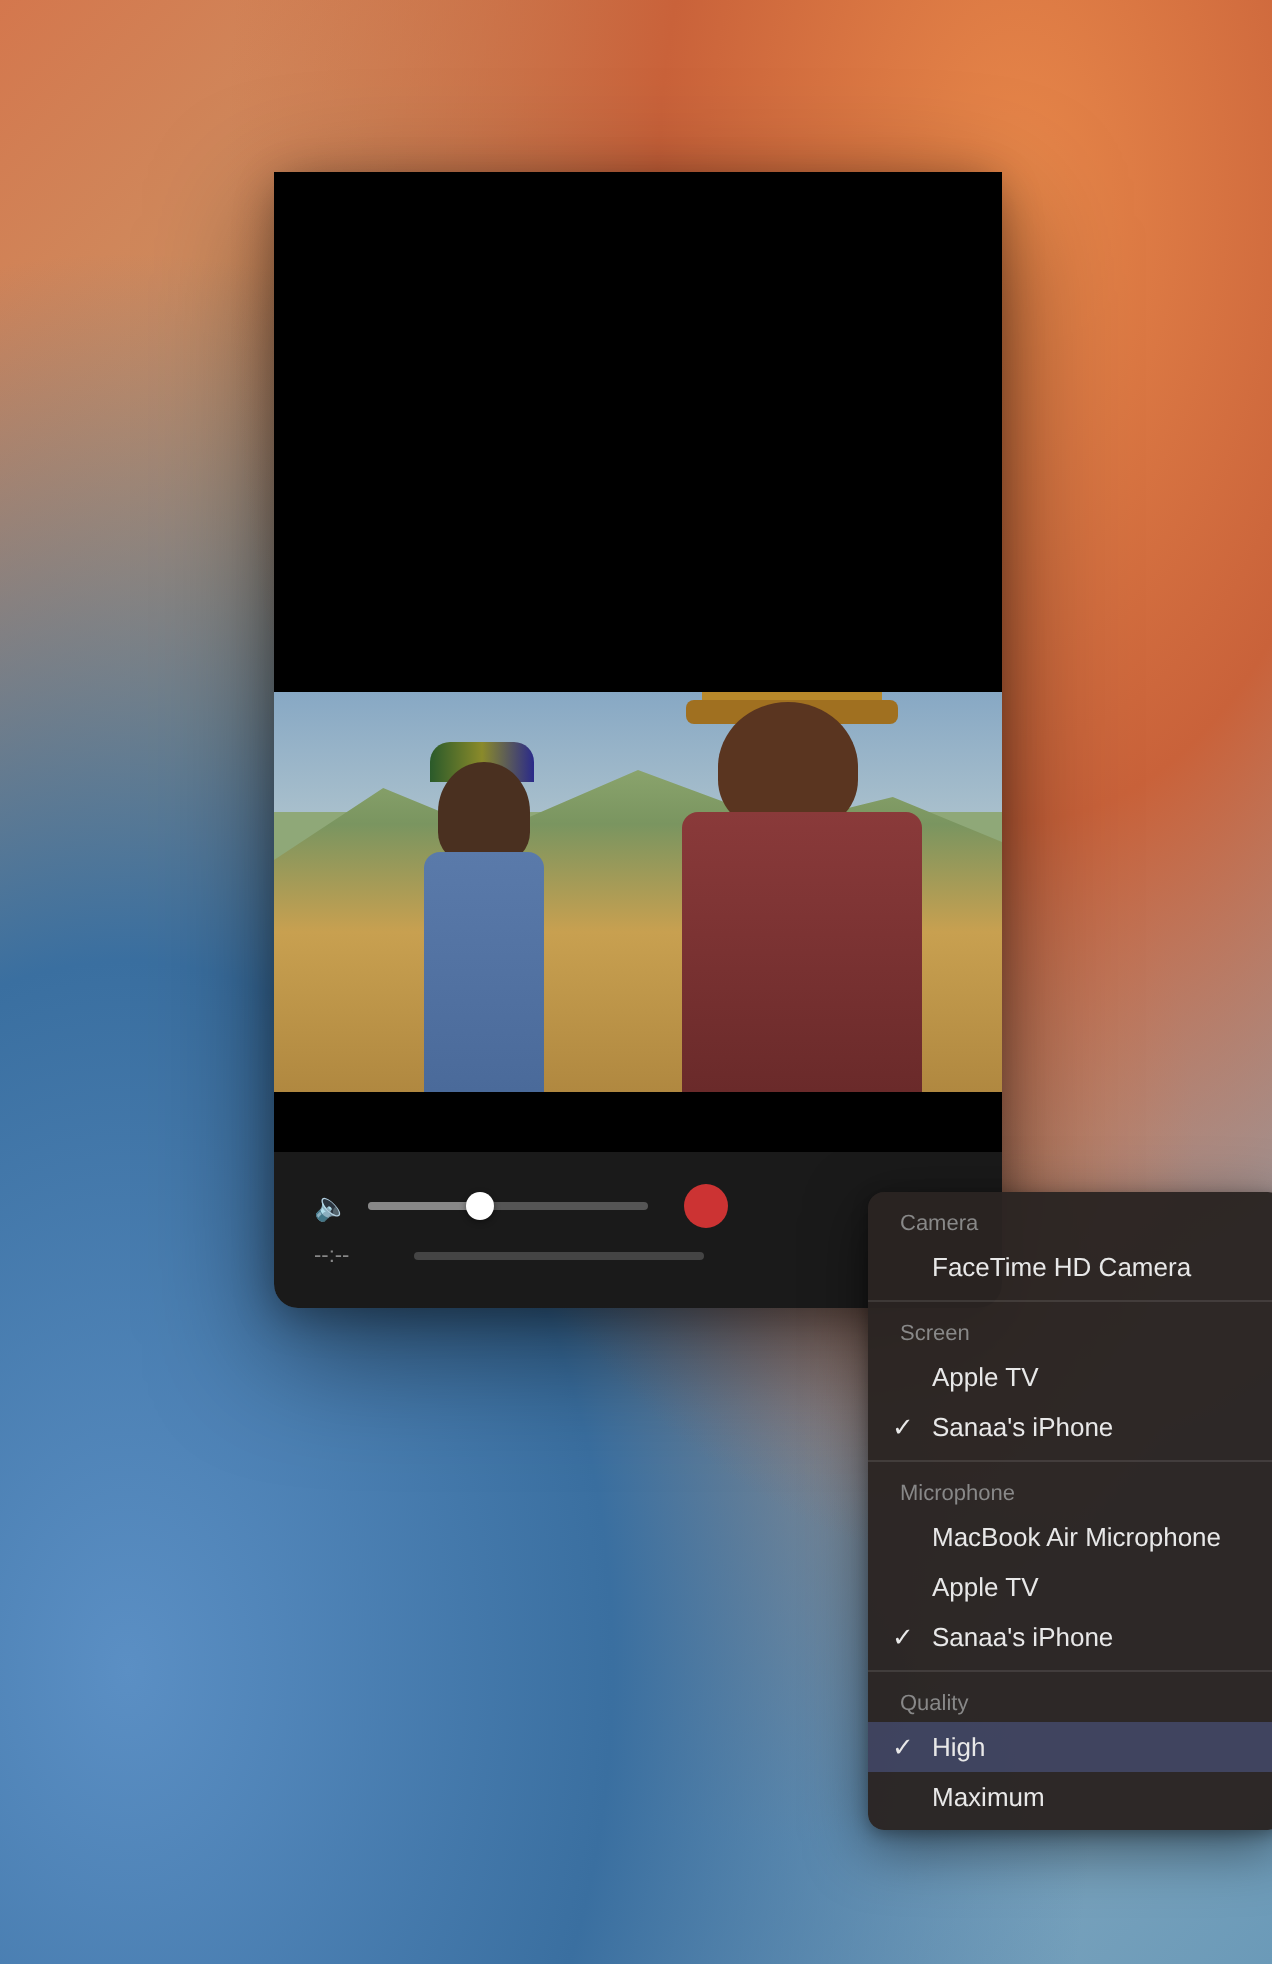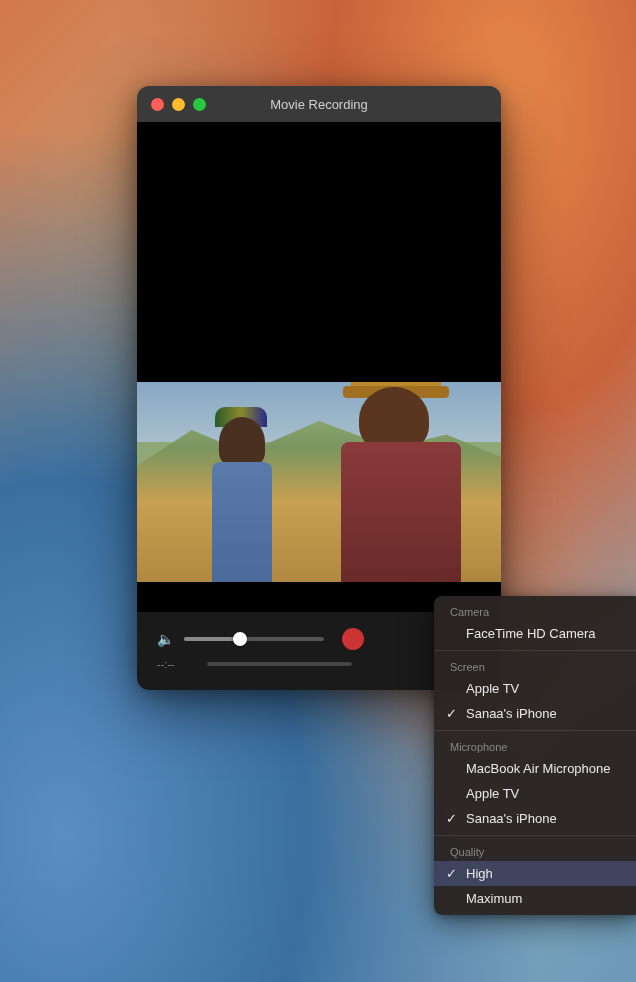--- a/index.html
+++ b/index.html
@@ -337,28 +337,20 @@
       gap: 10px;
     }
   </style>
 </head>
 <body>
 
 <div class="desktop-bg"></div>
 
 <div class="window">
 
-  <div class="title-bar">
-    <div class="traffic-lights">
-      <div class="traffic-light close"></div>
-      <div class="traffic-light minimize"></div>
-      <div class="traffic-light maximize"></div>
-    </div>
-    <span class="title-bar-title">Movie Recording</span>
-  </div>
 
   <div class="video-container">
     <div class="video-black-top"></div>
 
     <div class="video-frame">
       <div class="scene-sky"></div>
       <div class="scene-hills"></div>
       <div class="scene-ground"></div>
 
       <div class="person-left">

